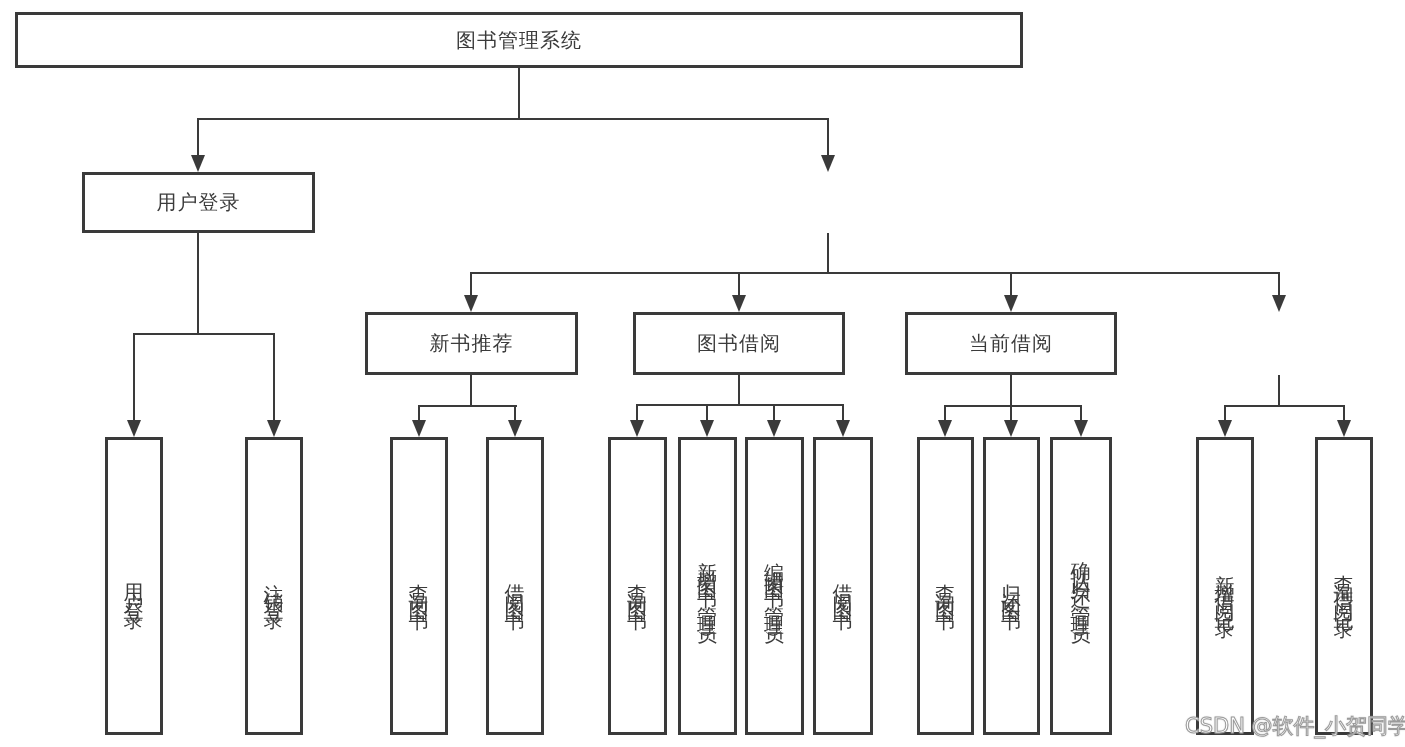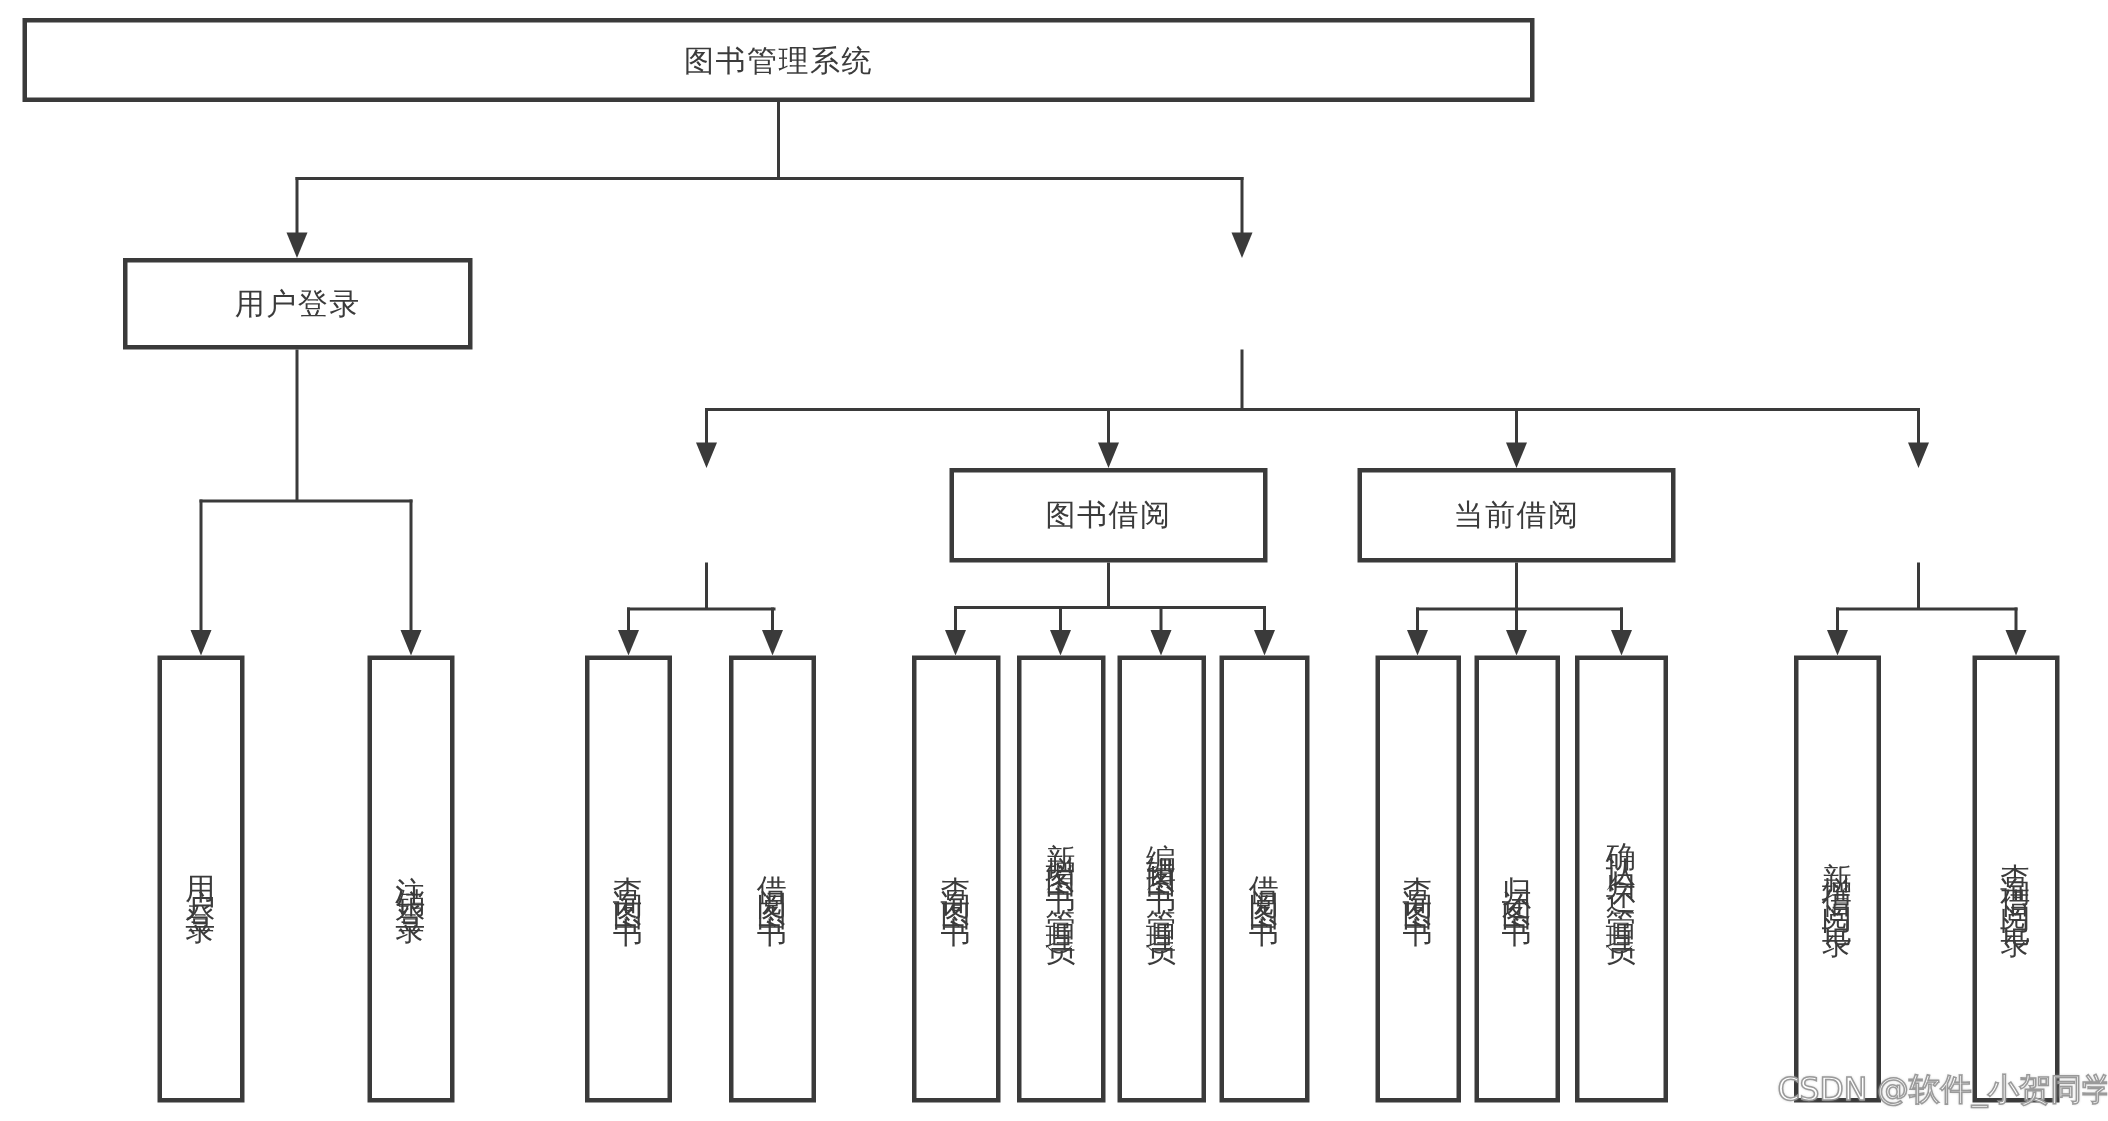--- a/index.html
+++ b/index.html
@@ -54,20 +54,21 @@
   <div class="hl" style="left:470px;top:272px;width:810px"></div>
   <div class="vl" style="left:470px;top:272px;height:25px"></div>
   <div class="arr" style="left:464px;top:295px"></div>
   <div class="vl" style="left:738px;top:272px;height:25px"></div>
   <div class="arr" style="left:732px;top:295px"></div>
   <div class="vl" style="left:1010px;top:272px;height:25px"></div>
   <div class="arr" style="left:1004px;top:295px"></div>
   <div class="vl" style="left:1278px;top:272px;height:25px"></div>
   <div class="arr" style="left:1272px;top:295px"></div>
 
+  <div class="box" style="left:365px;top:312px;width:213px;height:63px">新书推荐</div>
   <div class="box" style="left:633px;top:312px;width:212px;height:63px">图书借阅</div>
   <div class="box" style="left:905px;top:312px;width:212px;height:63px">当前借阅</div>
 
   <div class="vl" style="left:470px;top:375px;height:31px"></div>
   <div class="hl" style="left:418px;top:405px;width:99px"></div>
   <div class="vl" style="left:418px;top:405px;height:16px"></div>
   <div class="arr" style="left:412px;top:420px"></div>
   <div class="vl" style="left:514px;top:405px;height:16px"></div>
   <div class="arr" style="left:508px;top:420px"></div>
 

